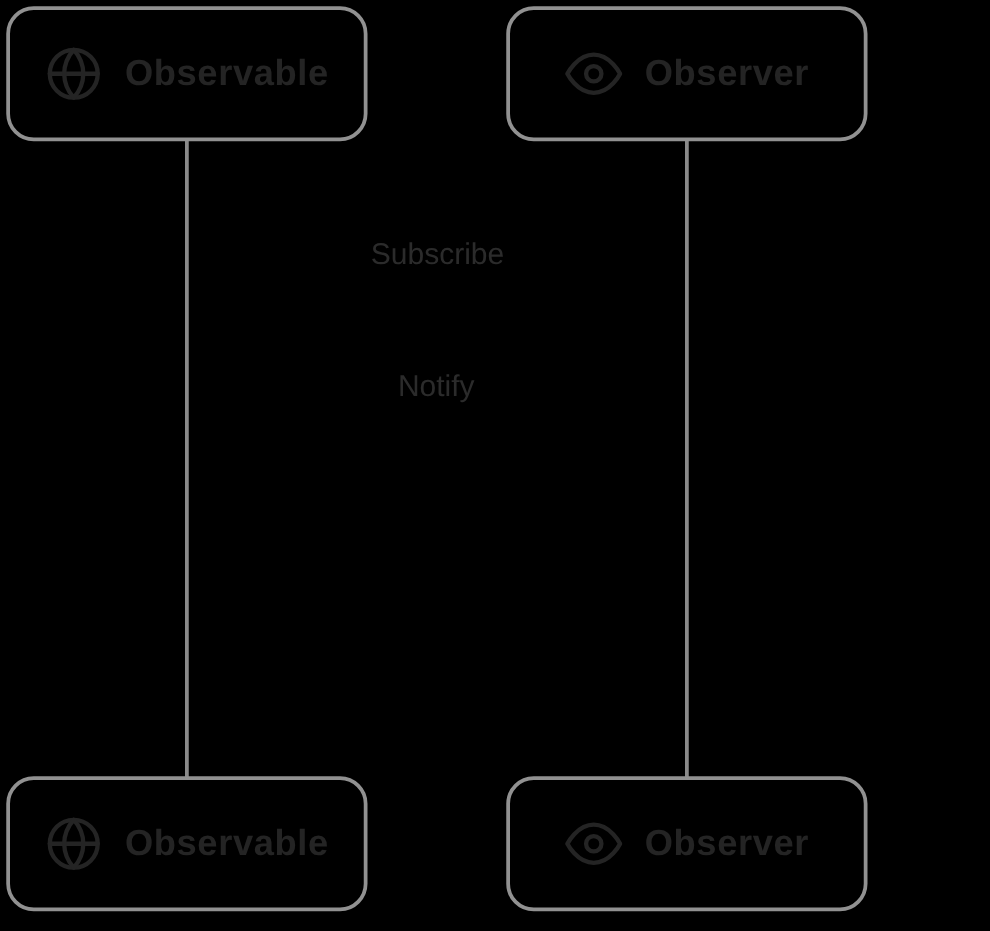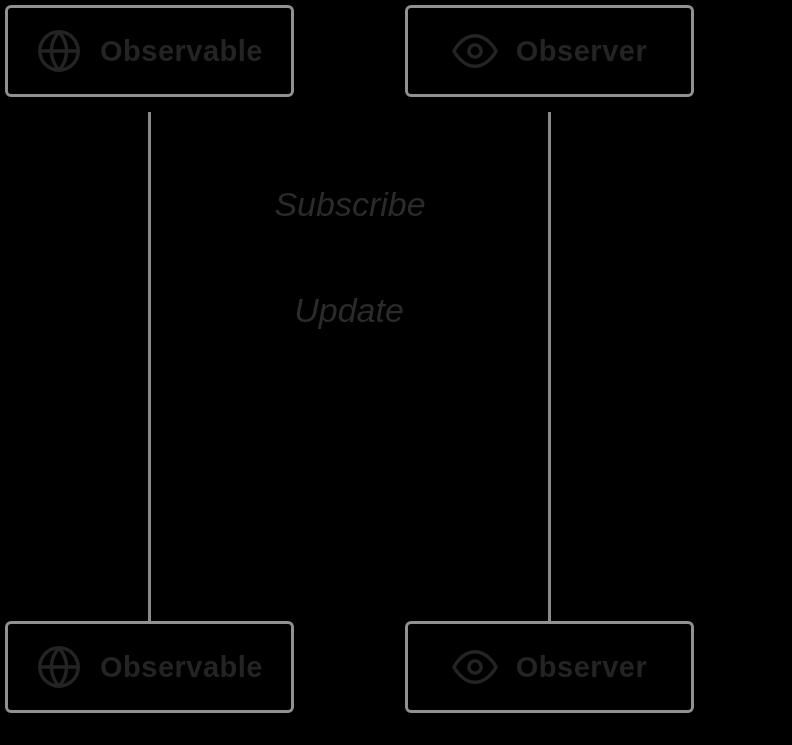--- a/index.html
+++ b/index.html
@@ -13,24 +13,24 @@
   .canvas {
     position: relative;
     width: 792px;
     height: 745px;
     background: var(--bg, #000);
     overflow: hidden;
   }
   .node {
     position: absolute;
     width: 289px;
-    height: 92px;
+    height: 108px;
     box-sizing: border-box;
     border: 3px solid var(--box-border, #919191);
-    border-radius: 6px;
+    border-radius: 22px;
     background: transparent;
     display: flex;
     align-items: center;
     justify-content: center;
     gap: 18px;
   }
   .node-label {
     font-size: 29px;
     font-weight: 600;
     letter-spacing: 0.5px;
@@ -59,25 +59,24 @@
     top: 112px;
     height: 510px;
     background: var(--lifeline, #8a8a8a);
   }
   .lifeline-left  { left: 148px; }
   .lifeline-right { left: 548px; }
 
   .message-label {
     position: absolute;
     transform: translateX(-50%);
-    font-size: 34px;
+    font-size: 24px;
     line-height: 30px;
     color: var(--message-text, #2b2b2b);
     white-space: nowrap;
-    font-style: italic;
   }
   .msg-subscribe { left: 350px; top: 189px; }
   .msg-notify    { left: 349px; top: 295px; }
   .msg-update    { left: 734px; top: 459px; }
 </style>
 </head>
 <body>
 
 <div class="canvas" style="--bg: #000000; --box-border: #919191; --lifeline: #8a8a8a; --node-text: #242424; --message-text: #2b2b2b;">
 
@@ -120,15 +119,15 @@
     <span class="node-icon">
       <svg viewBox="0 0 24 24" fill="none" stroke="currentColor" stroke-width="1.8" stroke-linecap="round" stroke-linejoin="round">
         <path d="M1 12s4-8 11-8 11 8 11 8-4 8-11 8-11-8-11-8z"></path>
         <circle cx="12" cy="12" r="3.2"></circle>
       </svg>
     </span>
     <span class="node-label">Observer</span>
   </div>
 
   <div class="message-label msg-subscribe">Subscribe</div>
-  <div class="message-label msg-notify">Update</div>
+  <div class="message-label msg-notify">Notify</div>
 
 </div>
 
 </body></html>

